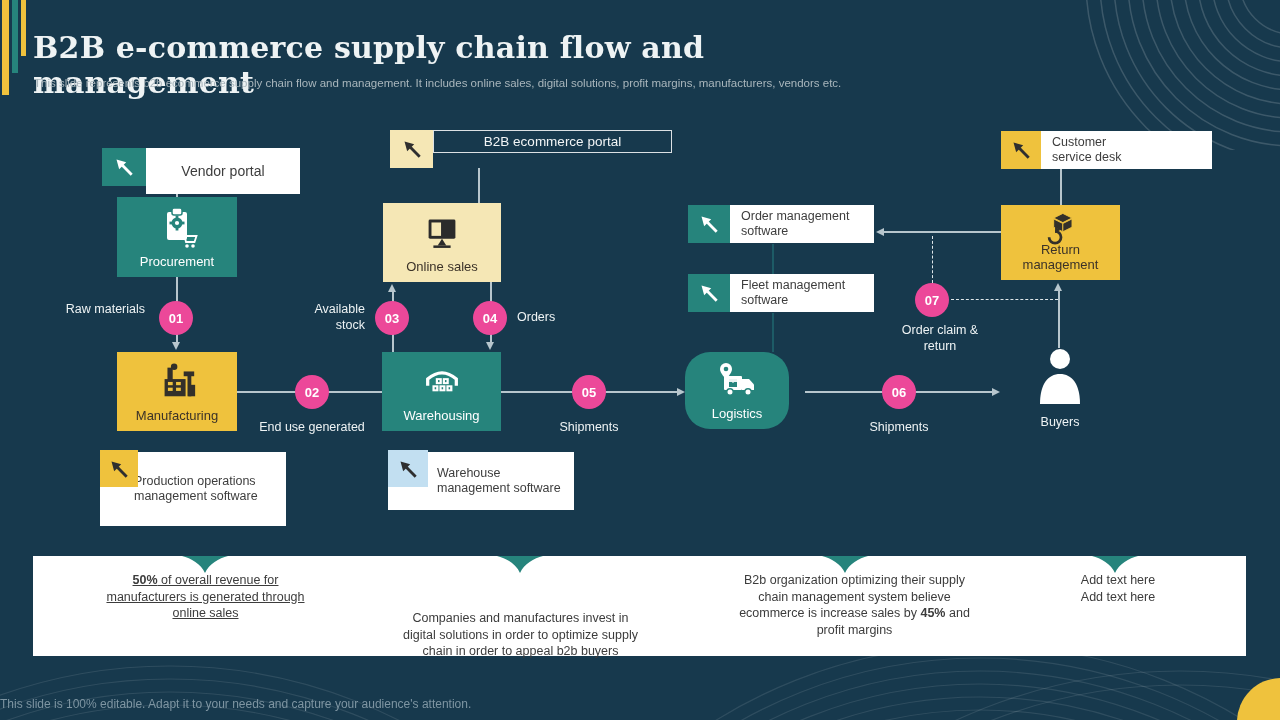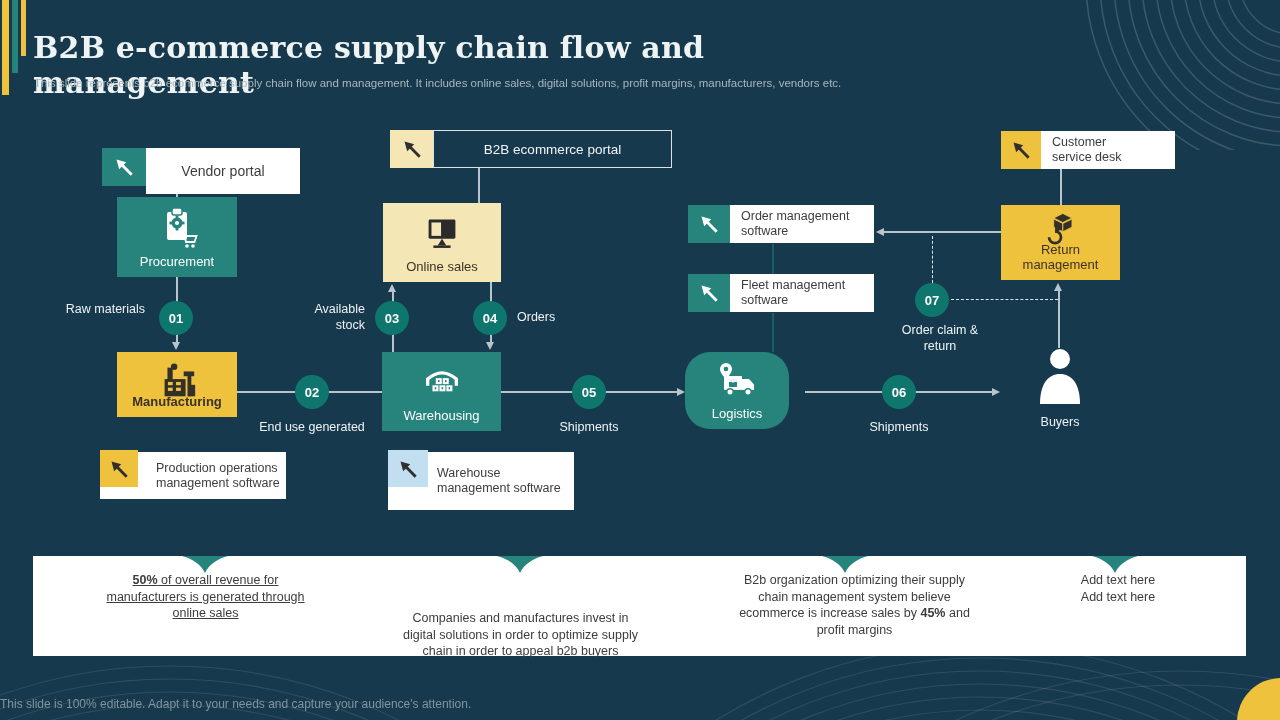--- a/index.html
+++ b/index.html
@@ -25,21 +25,21 @@
   .tagbox.lines{justify-content:flex-start;text-align:left;padding-left:11px;font-size:12.5px;line-height:15px;box-sizing:border-box;}
   .tagbox.ghost{background:transparent;border:1px solid rgba(255,255,255,.85);color:#f2f5f6;font-size:13.5px;}
   
   .node{position:absolute;display:flex;flex-direction:column;align-items:center;justify-content:flex-end;padding-bottom:8px;box-sizing:border-box;}
   .node .nlabel{font-size:13px;line-height:15px;text-align:center;}
   .node .icon{position:absolute;top:8px;left:0;right:0;display:flex;justify-content:center;}
   .teal{background:#26847c;color:#ffffff;}
   .gold{background:#efc23d;color:#3b3228;}
   .cream{background:#f5e7b5;color:#3b3228;}
   
-  .step{position:absolute;width:34px;height:34px;border-radius:50%;background:#0f766e;
+  .step{position:absolute;width:34px;height:34px;border-radius:50%;background:#ec4899;
     color:#fff;font-size:13px;font-weight:600;display:flex;align-items:center;justify-content:center;z-index:5;}
   
   .vl{position:absolute;width:1.5px;background:#b7c6cd;}
   .hl{position:absolute;height:1.5px;background:#b7c6cd;}
   .vl.dark{background:#1d5b66;width:2px;}
   .dashv{position:absolute;width:0;border-left:1.5px dashed #dfe7ea;}
   .dashh{position:absolute;height:0;border-top:1.5px dashed #dfe7ea;}
   .ah{position:absolute;width:0;height:0;}
   .ah.down{border-left:4.5px solid transparent;border-right:4.5px solid transparent;border-top:8px solid #b7c6cd;}
   .ah.up{border-left:4.5px solid transparent;border-right:4.5px solid transparent;border-bottom:8px solid #b7c6cd;}
@@ -135,21 +135,21 @@
   <div class="tagbox" style="left:146px;top:148px;width:154px;height:46px;font-size:14px;">
     <span>Vendor portal</span>
   </div>
 
   <div class="sq cream" style="left:390px;top:130px;width:43px;height:38px;color:#2f2f2f;">
     <svg width="22" height="22" viewBox="0 0 20 20">
         <path d="M17 17 L8.5 8.5" stroke="currentColor" stroke-width="2.6"></path>
         <polygon points="3.2,3.2 12,5.6 5.6,12" fill="currentColor"></polygon>
       </svg>
   </div>
-  <div class="tagbox ghost" style="left:433px;top:130px;width:239px;height:38px;box-sizing:border-box;">
+  <div class="tagbox ghost" style="left:433px;top:130px;width:239px;height:23px;box-sizing:border-box;">
     <span>B2B ecommerce portal</span>
   </div>
 
   <div class="sq teal" style="left:688px;top:205px;width:42px;height:38px;color:#fff;">
     <svg width="22" height="22" viewBox="0 0 20 20">
         <path d="M17 17 L8.5 8.5" stroke="currentColor" stroke-width="2.6"></path>
         <polygon points="3.2,3.2 12,5.6 5.6,12" fill="currentColor"></polygon>
       </svg>
   </div>
   <div class="tagbox lines" style="left:730px;top:205px;width:144px;height:38px;">
@@ -165,25 +165,25 @@
   <div class="tagbox lines" style="left:730px;top:274px;width:144px;height:38px;">
     <span><span>Fleet management</span><br><span>software</span></span>
   </div>
 
   <div class="sq gold" style="left:1001px;top:131px;width:40px;height:38px;color:#2f2f2f;">
     <svg width="22" height="22" viewBox="0 0 20 20">
         <path d="M17 17 L8.5 8.5" stroke="currentColor" stroke-width="2.6"></path>
         <polygon points="3.2,3.2 12,5.6 5.6,12" fill="currentColor"></polygon>
       </svg>
   </div>
-  <div class="tagbox lines" style="left:1041px;top:131px;width:134px;height:38px;">
+  <div class="tagbox lines" style="left:1041px;top:131px;width:171px;height:38px;">
     <span><span>Customer</span><br><span>service desk</span></span>
   </div>
 
-  <div class="tagbox lines" style="left:100px;top:452px;width:186px;height:47px;padding-left:56px;">
+  <div class="tagbox lines" style="left:100px;top:452px;width:186px;height:74px;padding-left:34px;">
     <span><span>Production operations</span><br><span>management software</span></span>
   </div>
   <div class="sq gold" style="left:100px;top:450px;width:38px;height:37px;color:#2f2f2f;">
     <svg width="22" height="22" viewBox="0 0 20 20">
         <path d="M17 17 L8.5 8.5" stroke="currentColor" stroke-width="2.6"></path>
         <polygon points="3.2,3.2 12,5.6 5.6,12" fill="currentColor"></polygon>
       </svg>
   </div>
 
   <div class="tagbox lines" style="left:388px;top:452px;width:186px;height:58px;padding-left:49px;">
@@ -222,21 +222,21 @@
       <svg width="46" height="44" viewBox="0 0 48 46">
         <rect x="10" y="9" width="28" height="20" rx="1.5" fill="#2b2b2b"></rect>
         <rect x="13" y="12" width="10" height="14" fill="#f5e7b5"></rect>
         <path d="M24 29 l4.5 7 h-9 z" fill="#2b2b2b"></path>
         <rect x="15" y="36" width="18" height="2.6" fill="#2b2b2b"></rect>
       </svg>
     </div>
     <div class="nlabel">Online sales</div>
   </div>
 
-  <div class="node gold" style="left:117px;top:352px;width:120px;height:65px;font-weight:bold;">
+  <div class="node gold" style="left:117px;top:352px;width:120px;height:79px;">
     <div class="icon">
       <svg width="46" height="42" viewBox="0 0 48 44">
         <circle cx="21" cy="7" r="3.4" fill="#33302a"></circle>
         <rect x="14" y="8" width="5.5" height="14" fill="#33302a"></rect>
         <rect x="11" y="20" width="22" height="18" fill="#33302a"></rect>
         <rect x="35" y="14" width="4" height="24" fill="#33302a"></rect>
         <rect x="31" y="12" width="11" height="5" fill="#33302a"></rect>
         <rect x="36" y="26" width="7" height="12" fill="#33302a"></rect>
         <g fill="#efc23d">
           <rect x="14.5" y="23" width="5" height="3.4"></rect>

